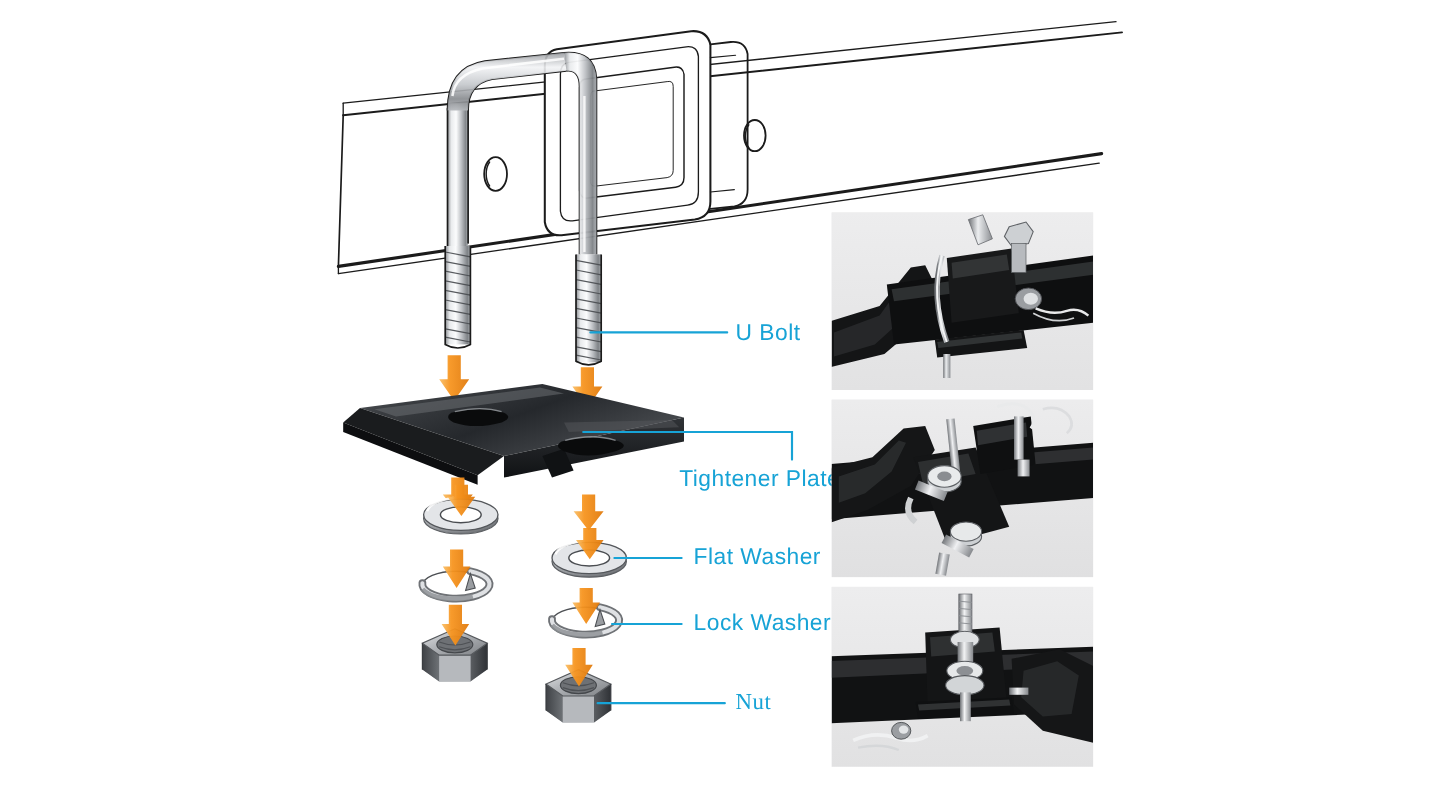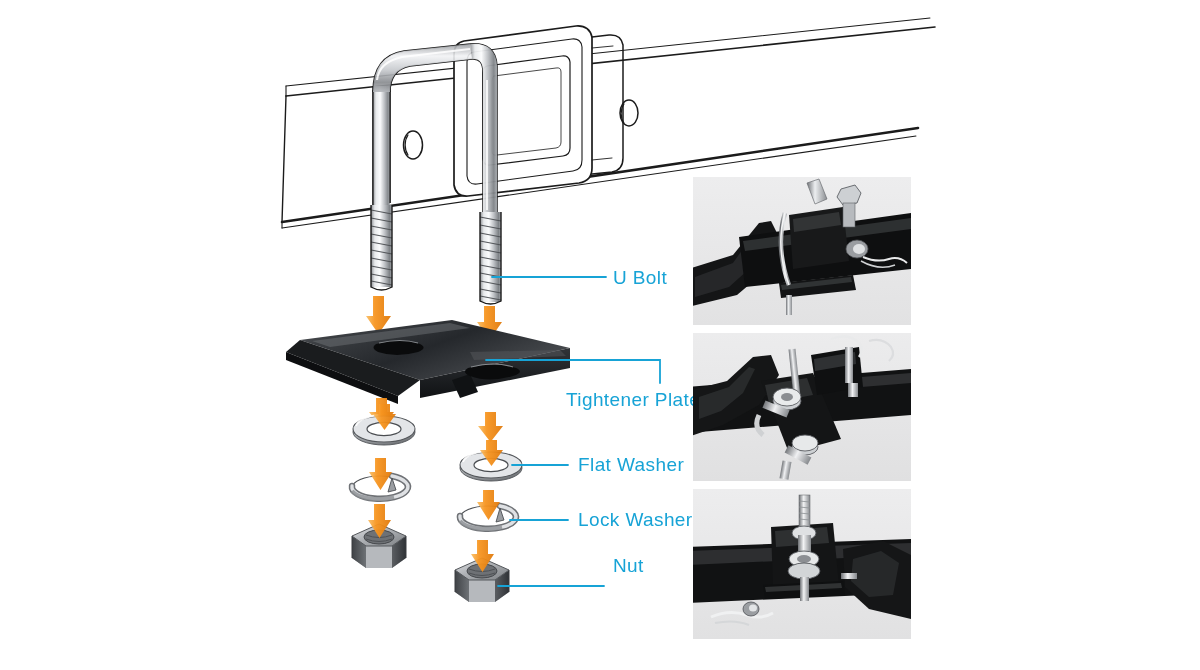--- a/index.html
+++ b/index.html
@@ -26,21 +26,21 @@
     font-size:19px;
     font-weight:400;
     letter-spacing:0.4px;
     white-space:nowrap;
     line-height:1;
   }
   #lbl-ubolt     {left:613px; top:268px;}
   #lbl-plate     {left:566px; top:390px;}
   #lbl-flat      {left:578px; top:455px;text-align:right;}
   #lbl-lock      {left:578px; top:510px;}
-  #lbl-nut       {left:613px; top:556px;}
+  #lbl-nut       {left:613px; top:576px;font-family:Liberation Serif, serif;}
 
   
   .panel{
     position:absolute;
     background:#e9e9ea;
     overflow:hidden;
   }
   #panel-1{left:693px; top:177px; width:218px; height:148px;}
   #panel-2{left:693px; top:333px; width:218px; height:148px;}
   #panel-3{left:693px; top:489px; width:218px; height:150px;}

